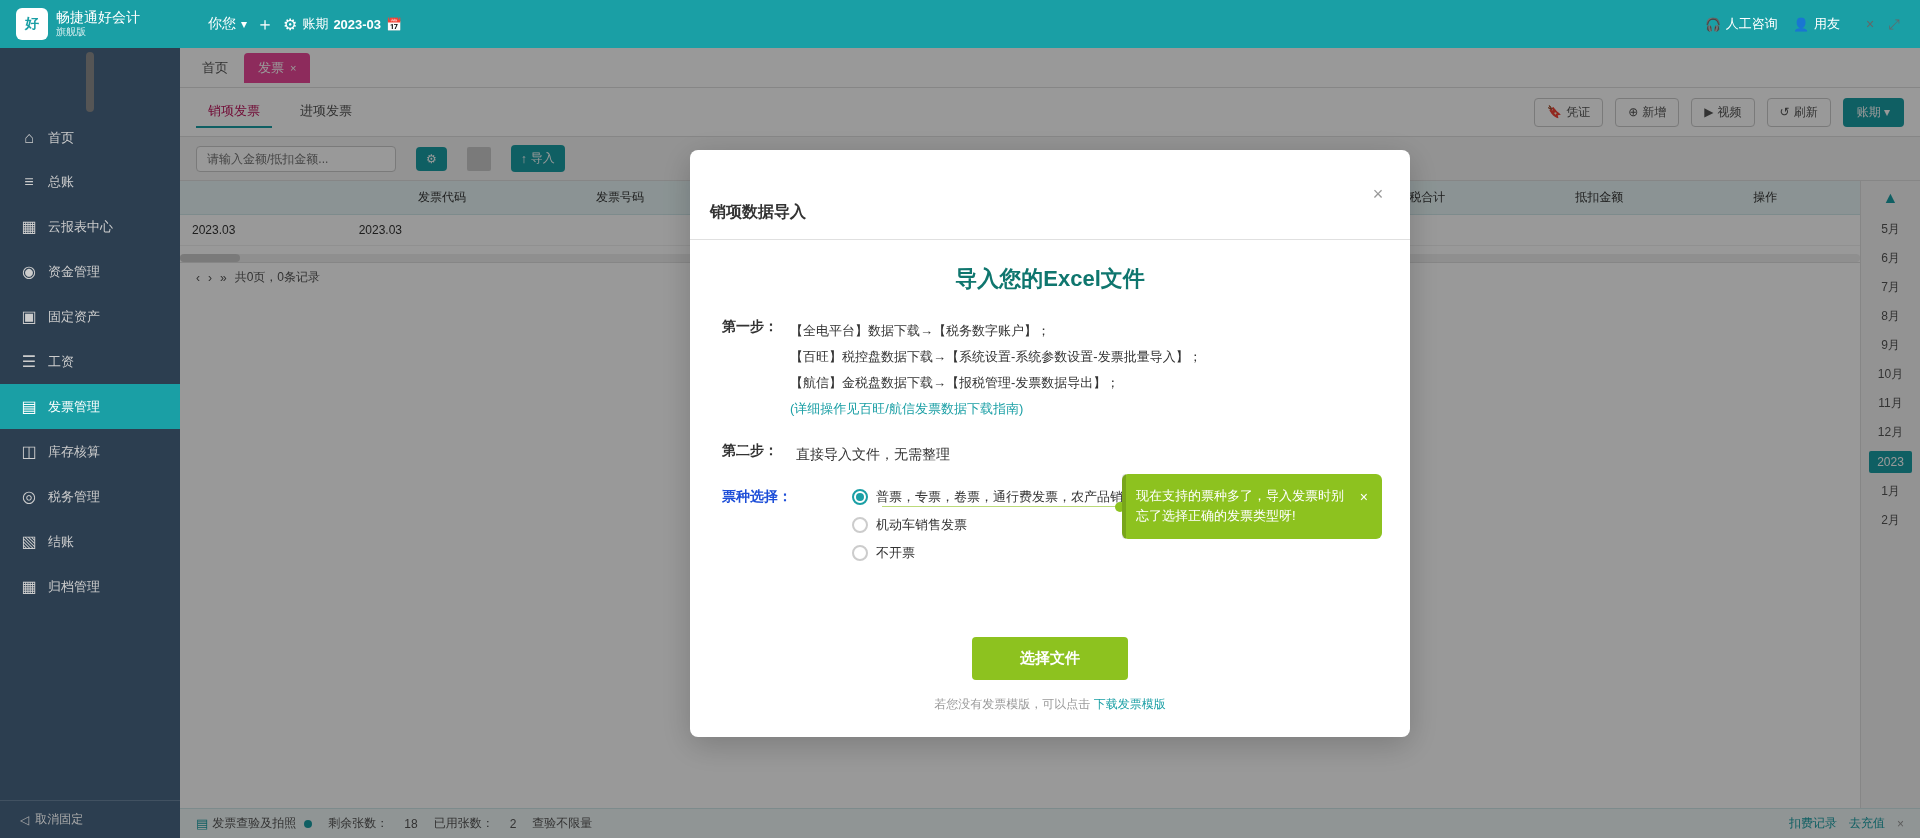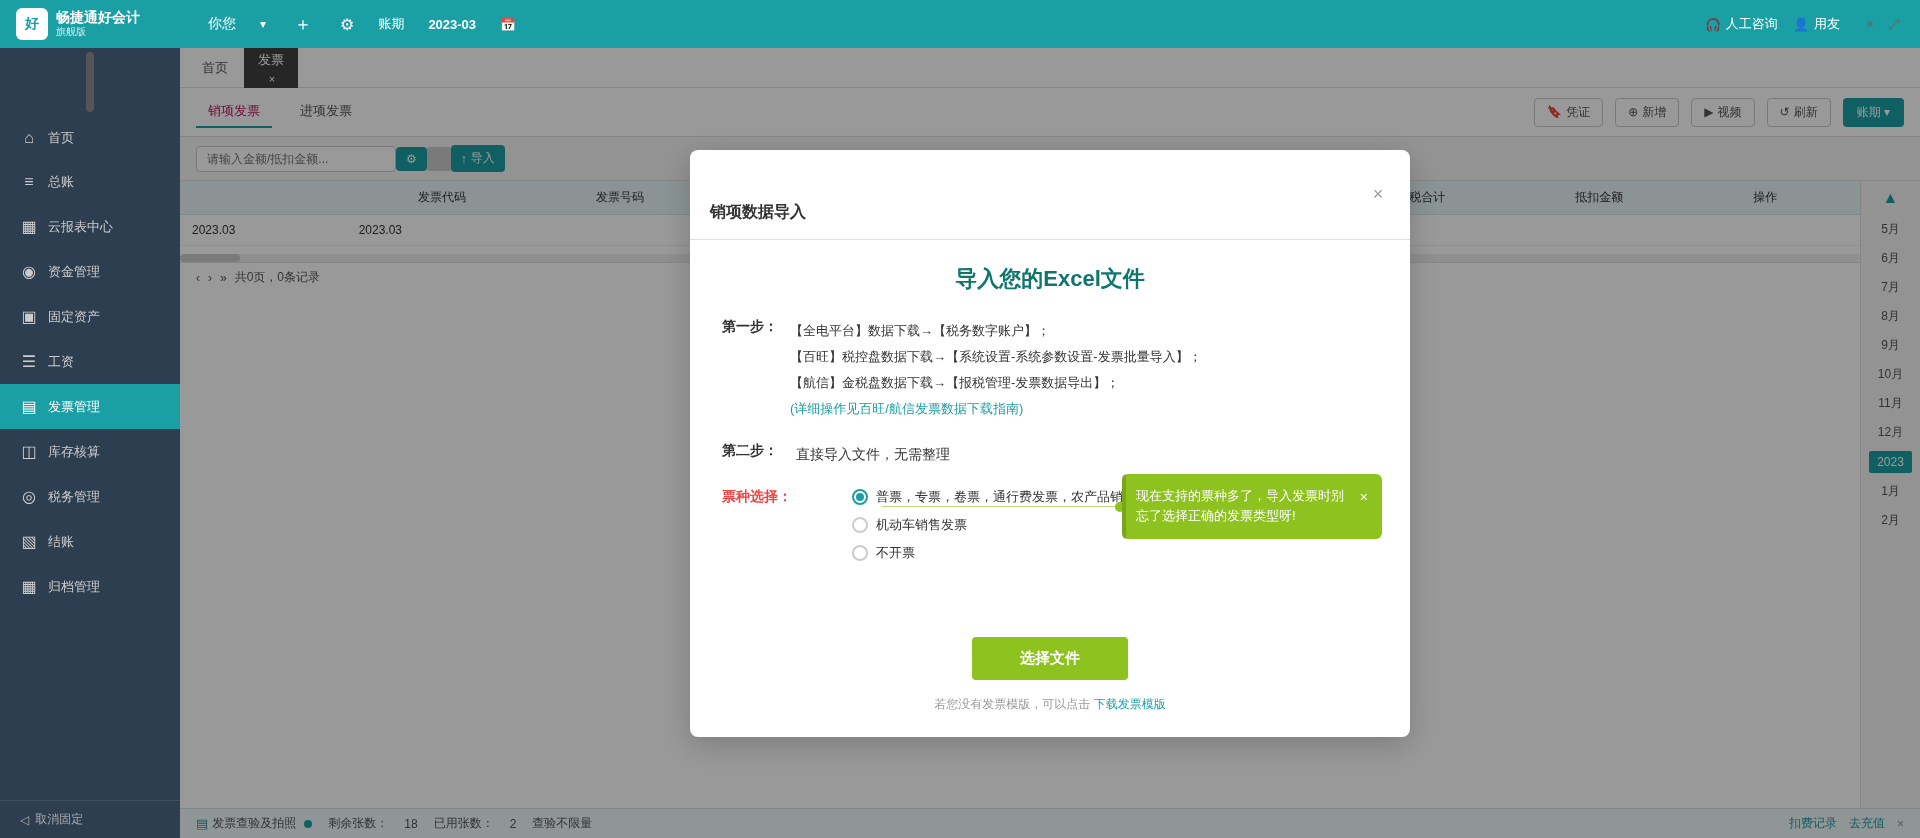--- a/index.html
+++ b/index.html
@@ -18,23 +18,23 @@
     .top-bar-logo {
       display: flex; align-items: center; gap: 8px;
       width: 180px; min-width: 180px;
     }
     .logo-icon {
       width: 32px; height: 32px;
       background: white; border-radius: 6px;
       display: flex; align-items: center; justify-content: center;
       color: #1a9fa5; font-weight: bold; font-size: 14px;
     }
-    .logo-text { font-size: 14px; font-weight: bold; color: white; line-height: 1.2; }
+    .logo-text { font-size: 14px; font-weight: normal; color: white; line-height: 1.2; }
     .logo-sub { font-size: 10px; color: rgba(255,255,255,0.8); }
-    .top-bar-main { display: flex; align-items: center; flex: 1; gap: 24px; }
+    .top-bar-main { display: flex; align-items: center; flex: 1; gap: 5px; }
     .top-company { color: white; font-size: 14px; cursor: pointer; }
     .top-arrow { color: white; font-size: 12px; }
     .top-add { color: white; font-size: 18px; cursor: pointer; margin: 0 4px; }
     .top-settings { color: white; font-size: 16px; cursor: pointer; }
     .top-period { color: white; font-size: 13px; }
     .top-period-val { color: white; font-weight: bold; }
     .top-period-icon { color: white; font-size: 13px; }
     .top-right { display: flex; align-items: center; gap: 16px; margin-left: auto; }
     .top-consult { display: flex; align-items: center; gap: 4px; color: white; cursor: pointer; font-size: 13px; }
     .top-user { display: flex; align-items: center; gap: 4px; color: white; cursor: pointer; font-size: 13px; }
@@ -83,23 +83,22 @@
     }
     .tab-item {
       display: flex; align-items: center; gap: 4px;
       padding: 6px 14px;
       cursor: pointer;
       font-size: 13px;
       color: #555;
       border-radius: 4px 4px 0 0;
     }
     .tab-item.active {
-      background: #404040;
+      background: #ec4899;
       color: white;
-      flex-direction: column;
     }
     .tab-close { font-size: 11px; cursor: pointer; margin-left: 2px; }
 
     
     .page-header {
       display: flex; align-items: center;
       background: #fff;
       padding: 8px 16px;
       border-bottom: 1px solid #e0e0e0;
       gap: 16px;
@@ -131,21 +130,21 @@
       border: none; border-radius: 4px;
       padding: 6px 14px; cursor: pointer;
       font-size: 12px;
     }
 
     
     .toolbar {
       display: flex; align-items: center;
       background: #f5f5f5;
       padding: 8px 16px;
-      gap: 0;
+      gap: 20px;
       border-bottom: 1px solid #e0e0e0;
     }
     .search-input {
       border: 1px solid #ccc;
       border-radius: 4px;
       padding: 5px 10px;
       font-size: 12px;
       width: 200px;
       color: #999;
     }
@@ -245,21 +244,21 @@
       color: #0f766e;
       text-align: center;
       margin-bottom: 24px;
     }
 
     .step-block { margin-bottom: 20px; }
     .step-label { font-size: 14px; color: #333; font-weight: bold; margin-bottom: 8px; }
     .step-content { font-size: 13px; color: #333; line-height: 2; padding-left: 60px; }
     .step-link { color: #1a9fa5; cursor: pointer; text-decoration: none; }
 
-    .ticket-select-label { font-size: 14px; color: #ef4444; font-weight: bold; margin-bottom: 12px; }
+    .ticket-select-label { font-size: 14px; color: #1d4ed8; font-weight: bold; margin-bottom: 12px; }
     .radio-group { display: flex; flex-direction: column; gap: 10px; margin-left: 60px; }
     .radio-item { display: flex; align-items: center; gap: 8px; font-size: 13px; color: #333; cursor: pointer; }
     .radio-circle {
       width: 16px; height: 16px;
       border-radius: 50%;
       border: 2px solid #ccc;
       display: flex; align-items: center; justify-content: center;
     }
     .radio-circle.checked {
       border-color: #1a9fa5;

